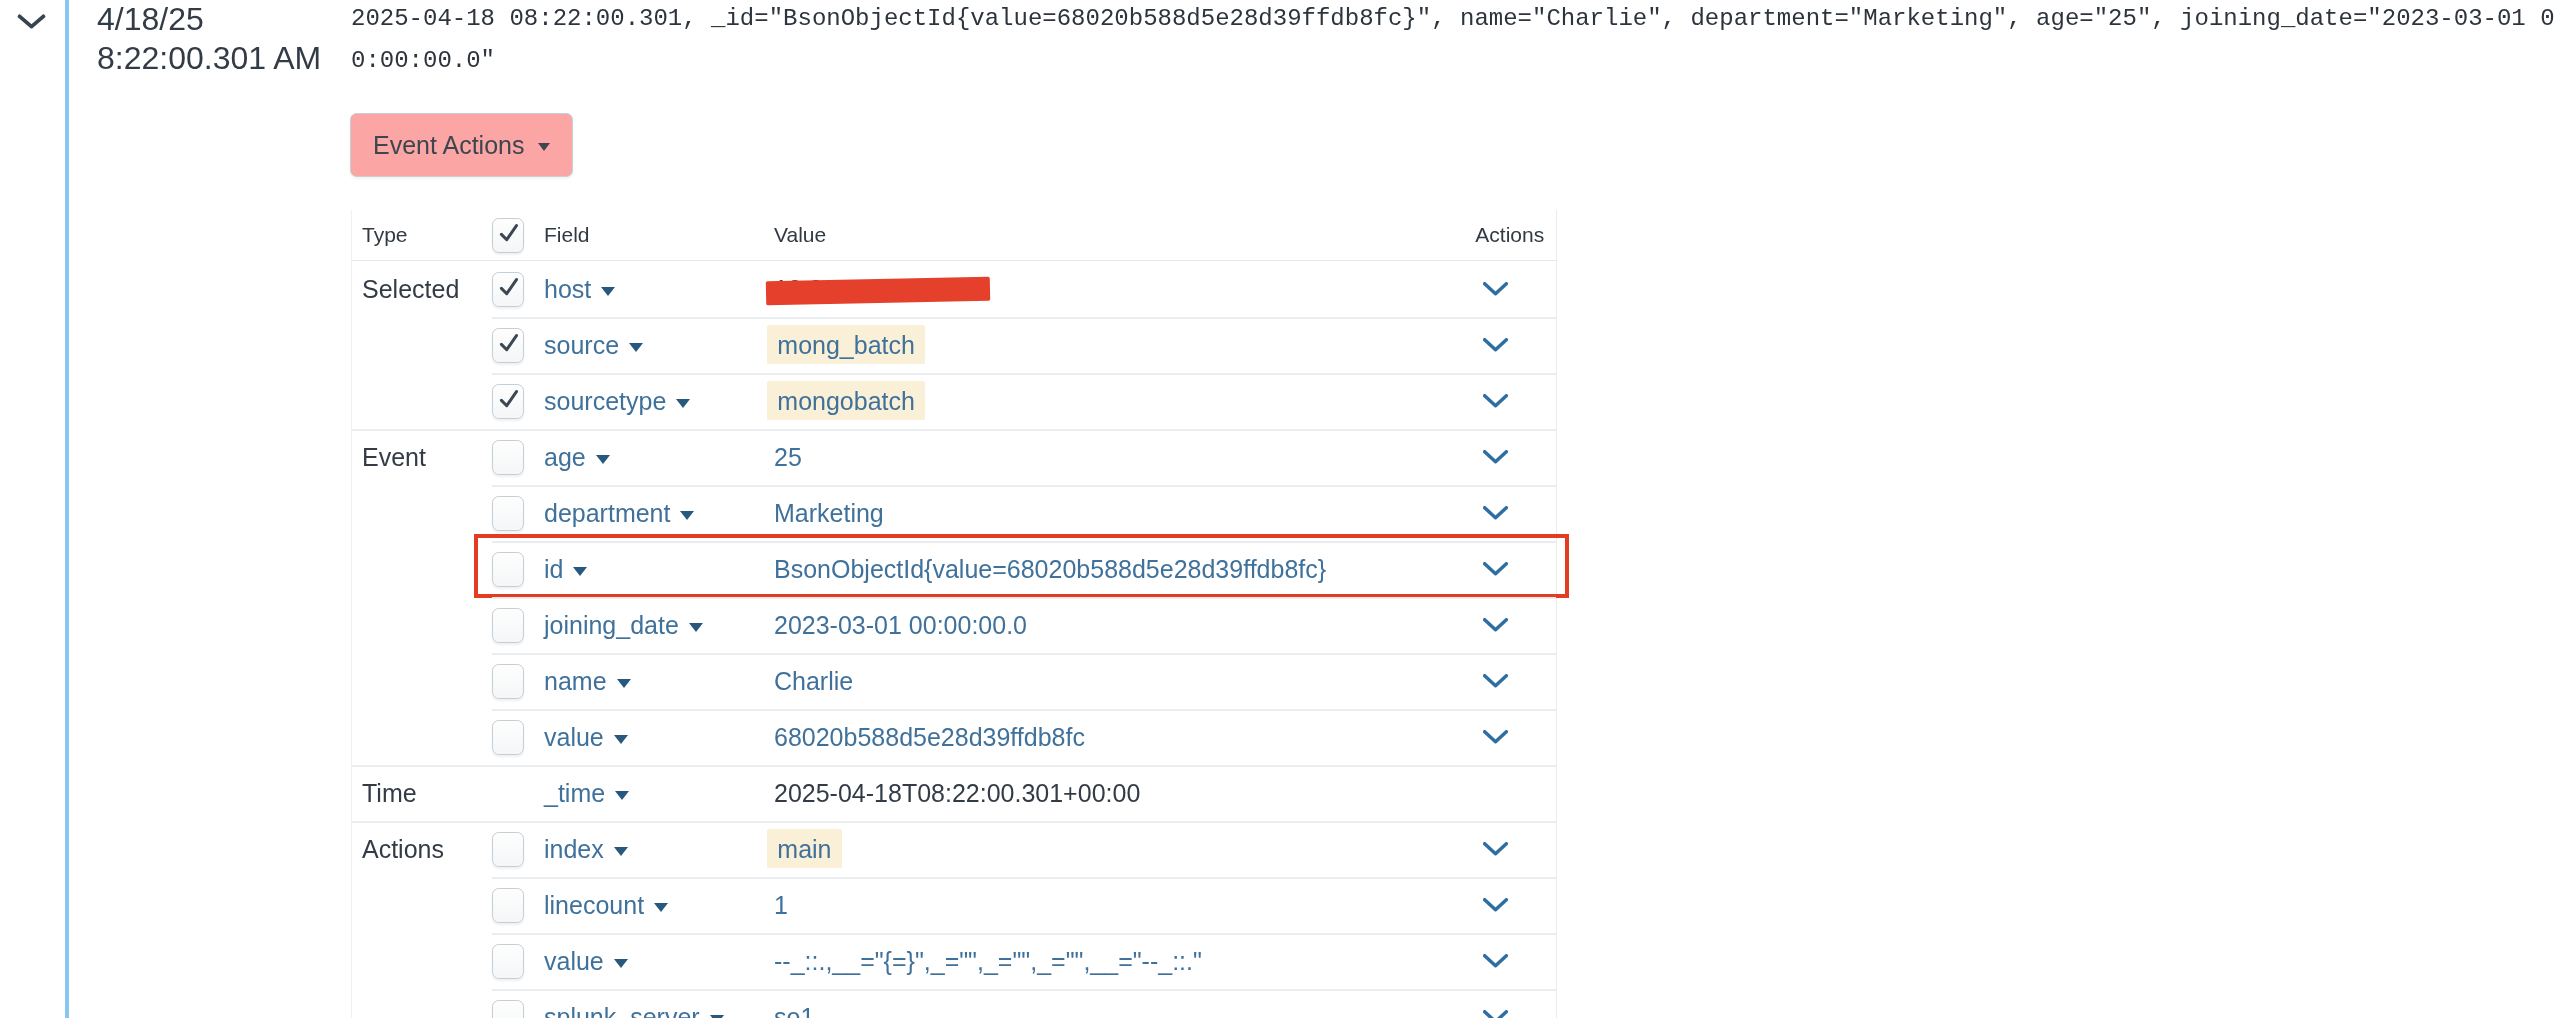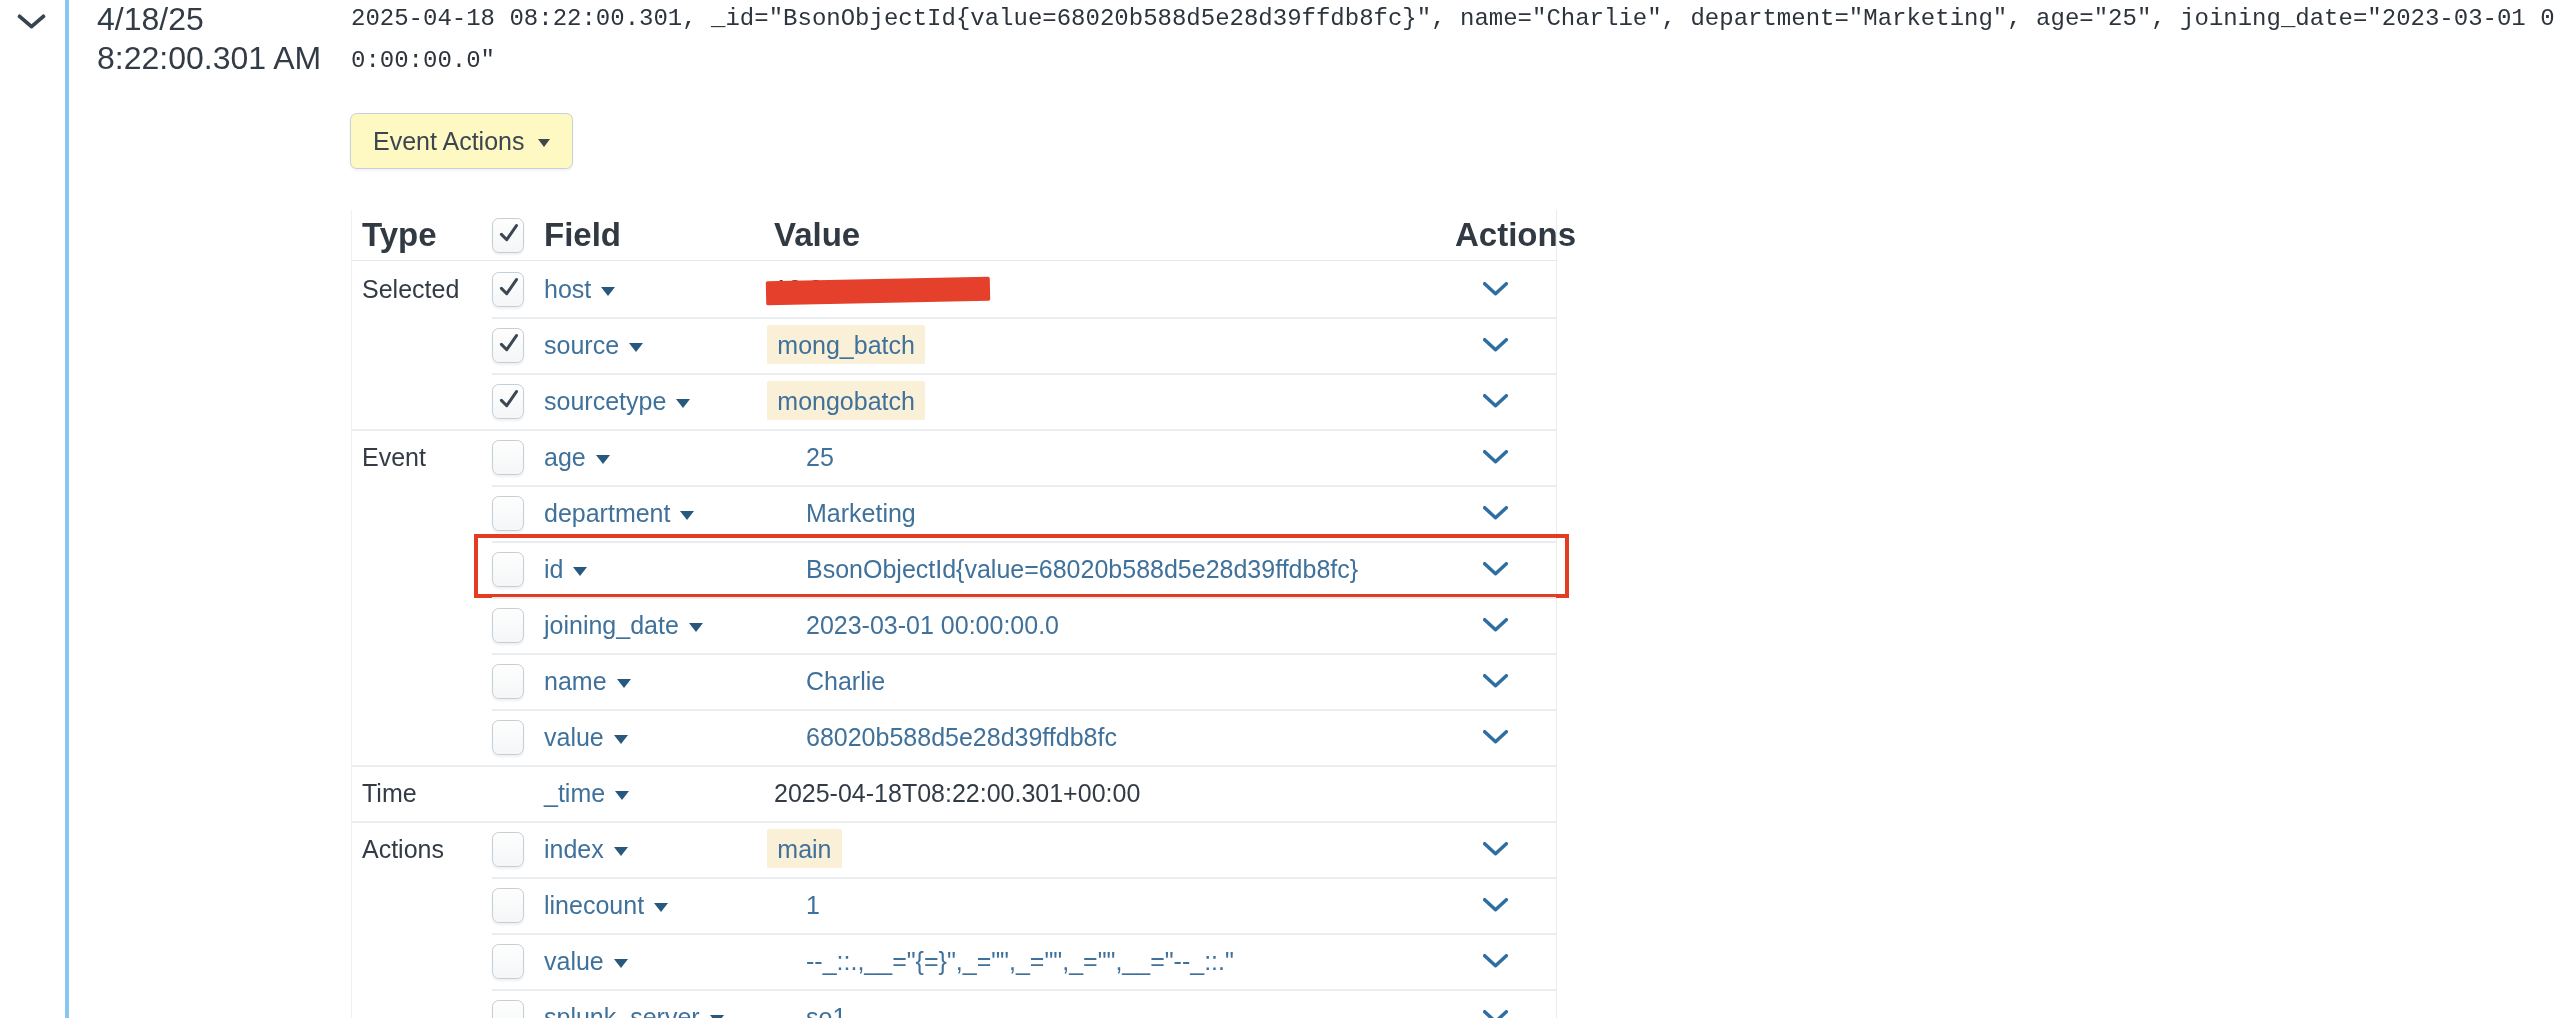--- a/index.html
+++ b/index.html
@@ -21,37 +21,37 @@
   
   .raw{
     position:absolute;left:351px;top:-2.5px;width:2207px;
     font-family:"Liberation Mono","DejaVu Sans Mono",monospace;
     font-size:24px;line-height:42px;color:#2d343d;
     word-break:break-all;white-space:pre-wrap;
   }
 
   
   .ev-actions{
-    position:absolute;left:350px;top:113px;height:56px;padding:0 22px;
+    position:absolute;left:350px;top:113px;height:64px;padding:0 22px;
     display:flex;align-items:center;
-    background:#fef9c3;border:1.7px solid #c7d0d6;border-radius:6.7px;
+    background:#fca5a5;border:1.7px solid #c7d0d6;border-radius:6.7px;
     font-family:inherit;font-size:25px;color:#3d464f;cursor:pointer;
     box-shadow:0 1.7px 2.5px rgba(0,0,0,0.05);
   }
   .caret{width:0;height:0;border-left:6.7px solid transparent;border-right:6.7px solid transparent;
     border-top:8.4px solid #3d464f;margin-left:13.5px;margin-top:4.2px;}
 
   
   .ftable{
     position:absolute;left:351px;top:210px;width:1204px;
     border-left:1.7px solid #eef1f3;border-right:1.7px solid #e8ecef;
   }
   .fhead{
     display:grid;grid-template-columns:140px 52px 230px 1fr 101px;align-items:center;
-    height:50px;font-weight:700;font-size:33px;color:#313a43;
+    height:50px;font-weight:400;font-size:21px;color:#313a43;
     border-bottom:1.7px solid #e4e8ec;
   }
   .h-type{padding-left:10px;}
   .h-actions{text-align:right;padding-right:11.8px;}
 
   .frow{
     display:grid;grid-template-columns:140px 52px 230px 1fr 101px;align-items:center;
     height:56px;position:relative;font-size:25px;
   }
   .frow::before{content:"";position:absolute;top:0;left:140px;right:0;height:1.7px;background:#e9edf0;}
@@ -68,21 +68,21 @@
     box-shadow:0 1.7px 1.7px rgba(0,0,0,0.06);cursor:pointer;box-sizing:border-box;
   }
   .check{width:23px;height:23px;margin-top:-2.5px;}
   .check polyline{fill:none;stroke:#3b4754;stroke-width:3.4;stroke-linecap:round;stroke-linejoin:round;}
 
   .fcell{display:flex;align-items:center;}
   .flink{color:#3f719b;cursor:pointer;}
   .ftri{width:0;height:0;border-left:7.6px solid transparent;border-right:7.6px solid transparent;
     border-top:9.2px solid #27597e;margin-left:10px;margin-top:4.2px;}
 
-  .val-link{color:#3f719b;cursor:pointer;margin-left:32px;}
+  .val-link{color:#3f719b;cursor:pointer;}
   .val-plain{color:#333c46;margin-top:30px;}
   .val-hl{color:#3f719b;background:#faf0d8;padding:5.9px 10px;margin-left:-6.7px;border-radius:1.7px;cursor:pointer;margin-top:36px;}
   .val-redacted{color:#7f1d1d;position:relative;cursor:pointer;}
   .redact-bar{
     position:absolute;left:-8.4px;top:4.2px;width:calc(100% + 66px);height:23.5px;
     background:#e5402b;transform:rotate(-1.2deg);border-radius:1.7px;
   }
 
   .acell{display:flex;justify-content:center;padding-right:20px;}
   .achev{cursor:pointer;display:inline-flex;padding:5px;}

